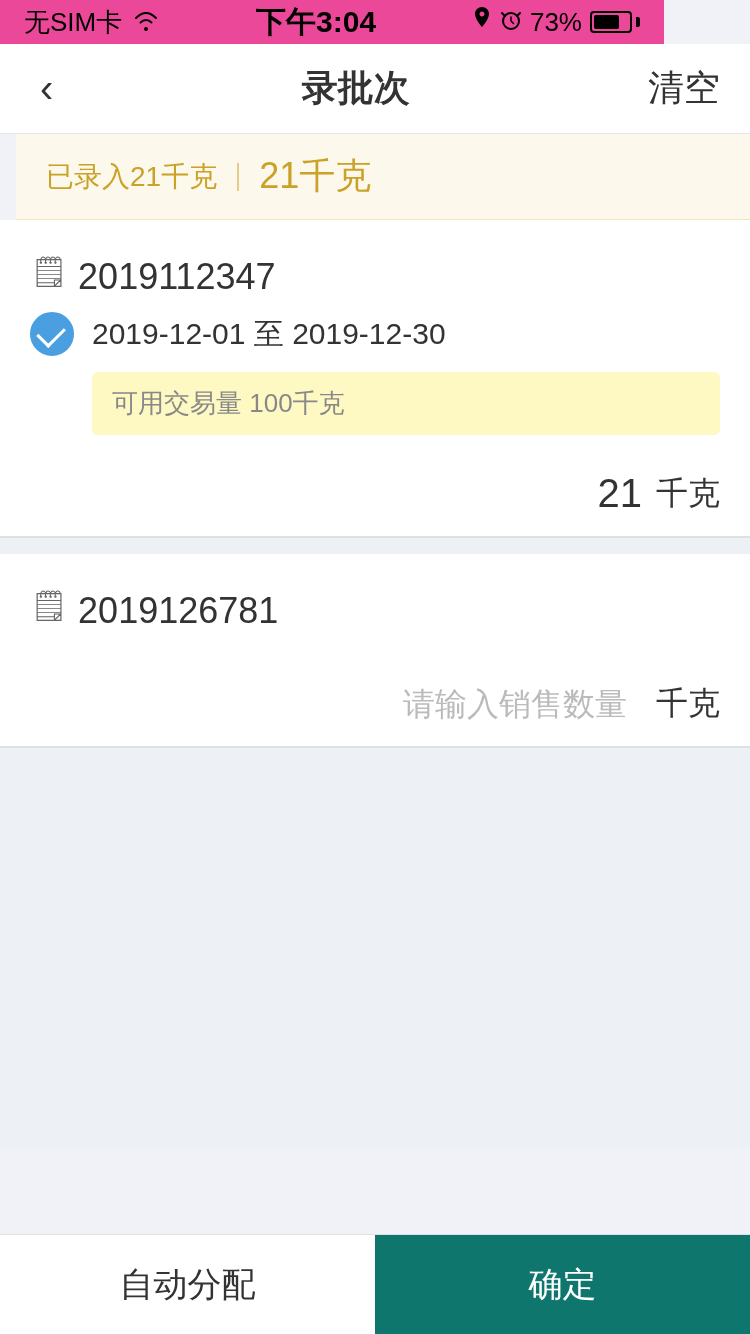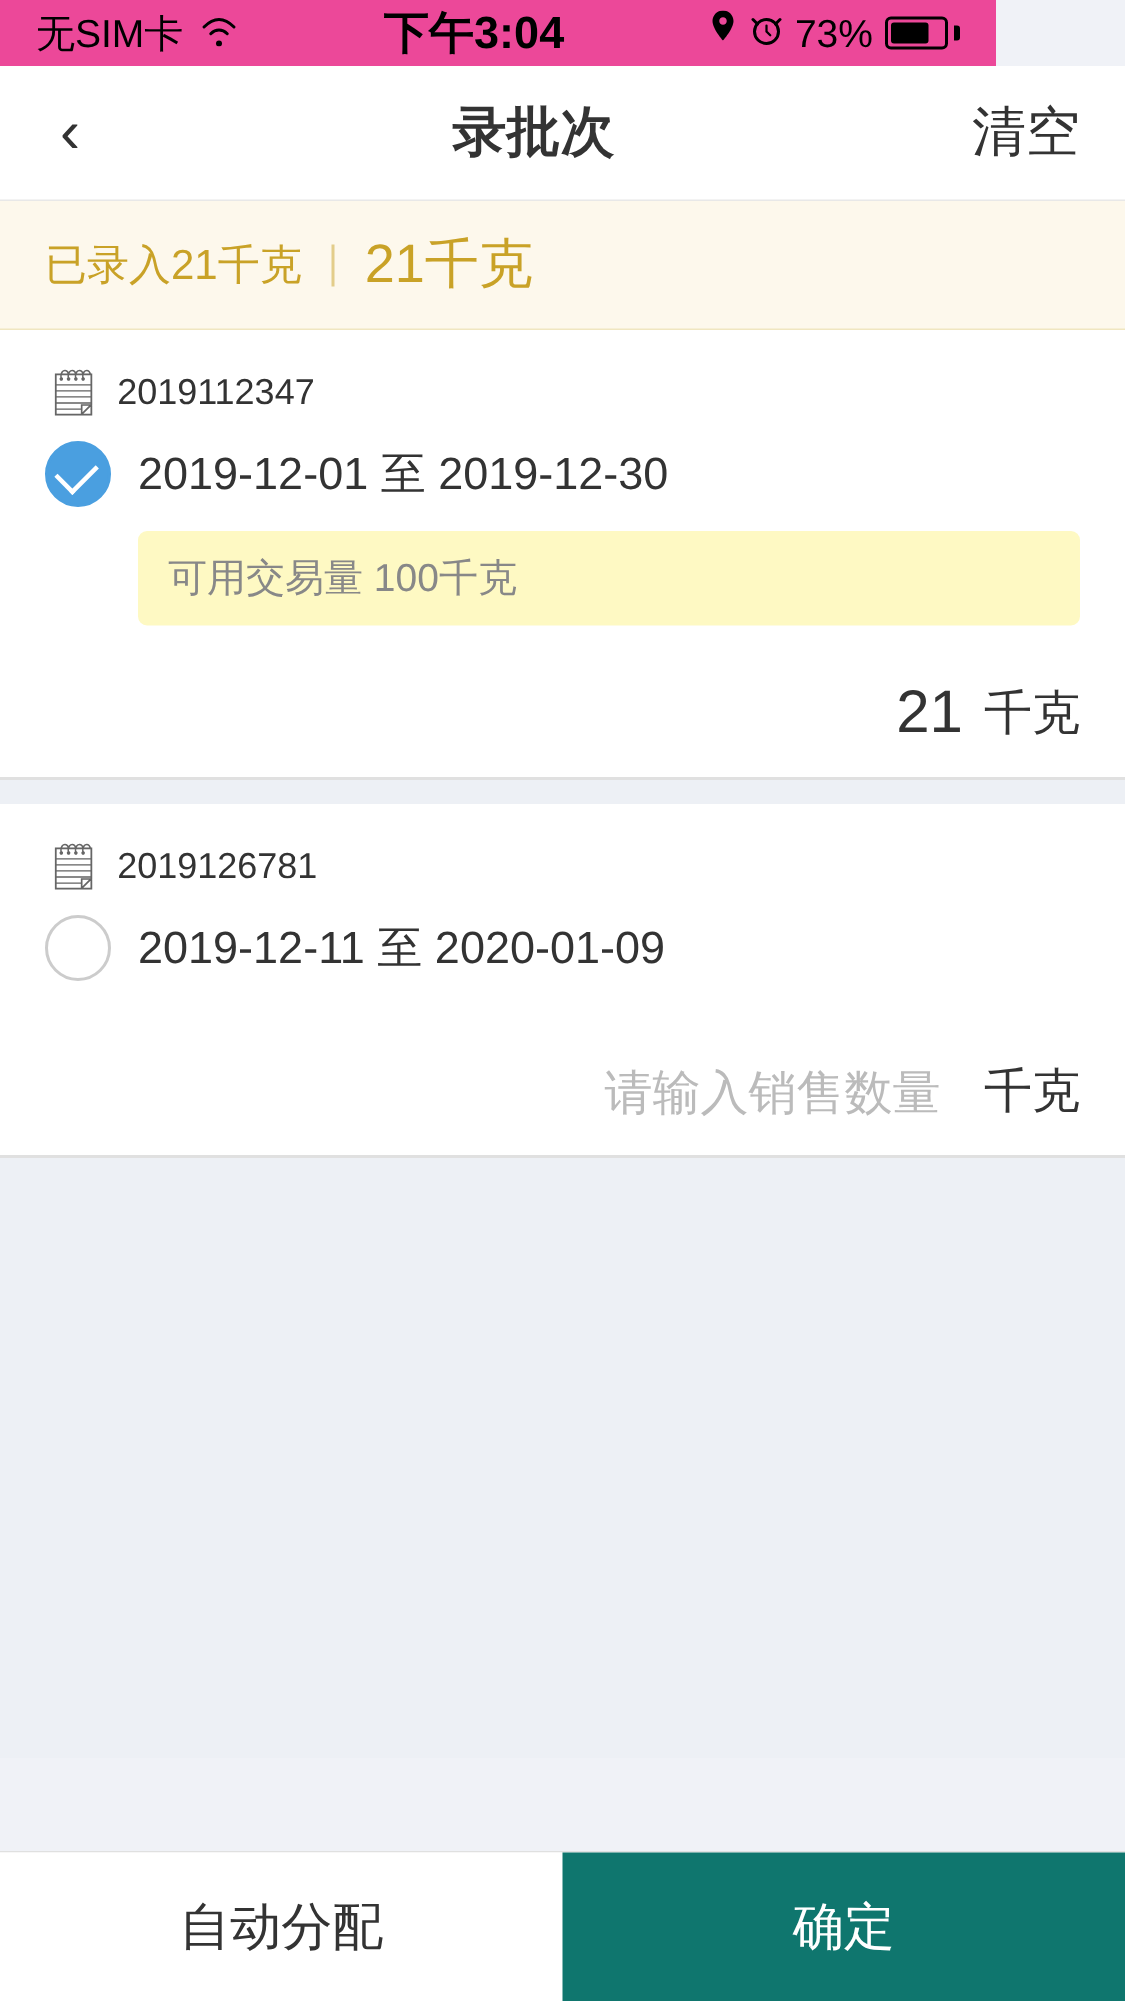--- a/index.html
+++ b/index.html
@@ -98,20 +98,21 @@
     }
 
     
     .info-bar {
       background: #fdf8ec;
       padding: 18px 30px;
       display: flex;
       align-items: center;
       gap: 20px;
       border-bottom: 1px solid #f0e6c0;
+      margin-left: 16px;
     }
     .info-label {
       font-size: 28px;
       color: #c9a227;
     }
     .info-divider {
       width: 2px;
       height: 28px;
       background: #c9a227;
       opacity: 0.5;
@@ -133,23 +134,24 @@
       display: flex;
       align-items: center;
       gap: 10px;
       margin-bottom: 14px;
     }
     .batch-id-icon {
       font-size: 30px;
       color: #666;
     }
     .batch-id-text {
-      font-size: 24px;
+      font-size: 36px;
       color: #333;
       font-weight: 500;
+      margin-top: 12px;
     }
     .batch-date-row {
       display: flex;
       align-items: center;
       gap: 18px;
       margin-bottom: 16px;
     }
     .radio-circle {
       width: 44px;
       height: 44px;
@@ -359,24 +361,20 @@
   </div>
 
   <div class="section-divider"></div>
 
   <div class="batch-card">
     <div class="batch-card-inner">
       <div class="batch-id-row">
         <span class="batch-id-icon">🗒</span>
         <span class="batch-id-text">2019126781</span>
       </div>
-      <div class="batch-date-row">
-        <div class="radio-circle"></div>
-        <span class="batch-date-text">2019-12-11 至 2020-01-09</span>
-      </div>
     </div>
     <div class="input-row">
       <input class="qty-input" type="number" placeholder="请输入销售数量" style="">
       <span class="input-unit">千克</span>
     </div>
   </div>
 
   <div class="bottom-spacer"></div>
 
 </div>

